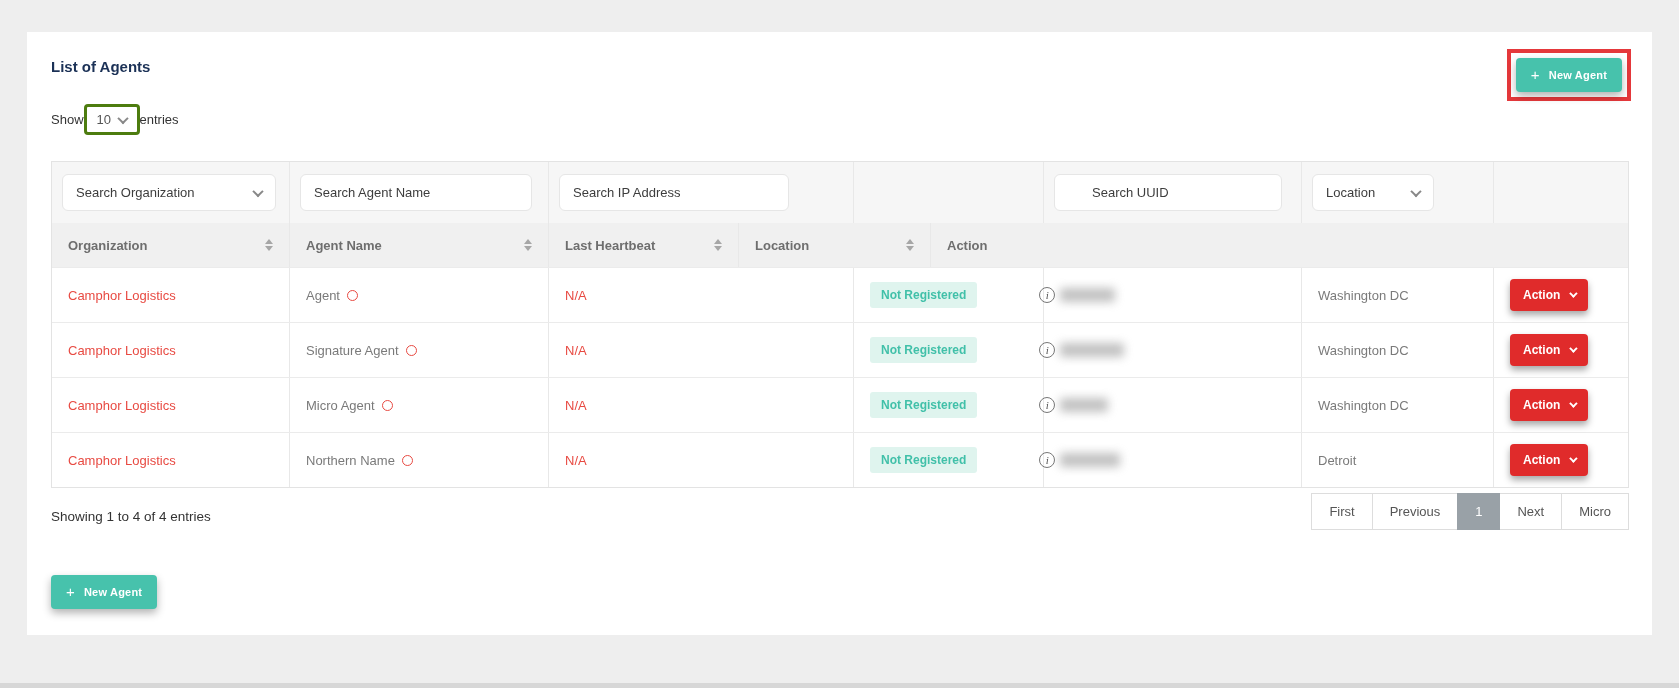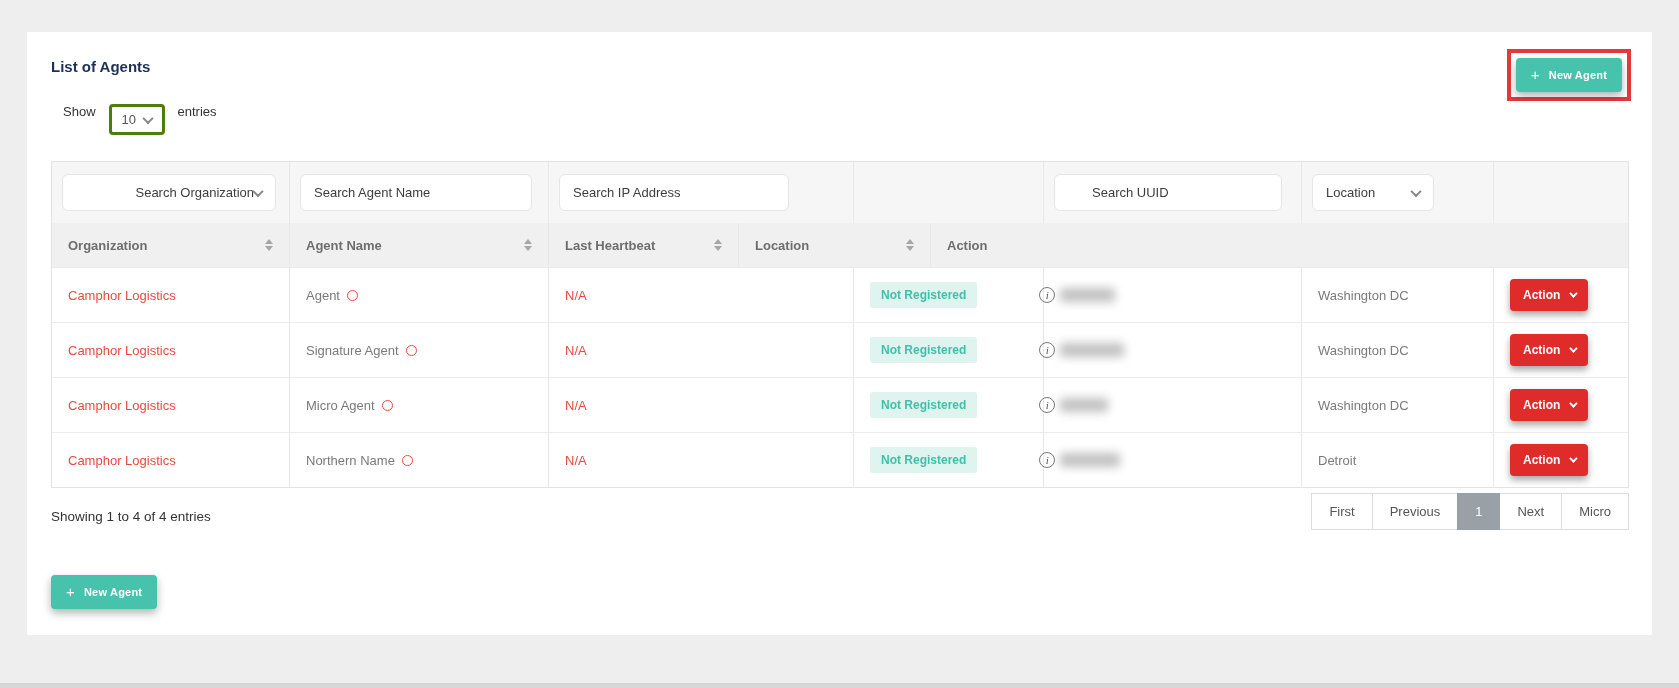--- a/index.html
+++ b/index.html
@@ -31,22 +31,22 @@
     box-shadow: 0 4px 8px rgba(0,0,0,.30);
   }
   .btn-teal .plus { font-size: 15px; font-weight: normal; line-height: 10px; }
   .annotation-box {
     position: absolute; top: 17px; right: 21px;
     border: 4px solid #e5383b; padding: 5px; background: #ffffff;
   }
   .bottom-new-agent { position: absolute; left: 24px; top: 543px; }
   
   .show-entries {
-    position: absolute; left: 36px; top: 72px;
-    display: flex; gap: 13px;
+    position: absolute; left: 24px; top: 72px;
+    display: flex; align-items: center; 
     font-size: 13px; color: #333333;
   }
   .entries-select {
     display: inline-flex; align-items: center; justify-content: space-between;
     width: 56px; height: 31px; padding: 0 10px;
     border: 3px solid #4d7c0f; border-radius: 4px; background: #fff;
     color: #555555; font-size: 13px; cursor: pointer;
   }
   
   .chev {
@@ -107,21 +107,21 @@
   .filter-input, .filter-select {
     height: 37px; background: #ffffff; border: 1px solid #e6e6e6; border-radius: 6px;
     font-family: "Liberation Sans", sans-serif; font-size: 13px; color: #3d3d3d;
     padding: 0 13px; outline: none;
   }
   .filter-input::placeholder { color: #3d3d3d; opacity: 1; }
   .filter-select {
     display: inline-flex; align-items: center; justify-content: space-between;
     cursor: pointer;
   }
-  .w-org-select { width: 214px; justify-content: flex-end; }
+  .w-org-select { width: 214px; }
   .w-agent { width: 232px; }
   .w-ip { width: 230px; }
   .w-uuid { width: 228px; padding-left: 37px; }
   .w-loc-select { width: 122px; }
   .header-row { height: 44px; background: #f0f0f0; }
   .header-row .cell { justify-content: space-between; }
   .th-label { font-size: 13px; font-weight: bold; color: #6e6e6e; }
   .data-row { height: 55px; background: #ffffff; border-top: 1px solid #ebebeb; }
   .data-row .cell { font-size: 13px; color: #7a7a7a; }
   .org-link { color: #e84a42; text-decoration: none; cursor: pointer; }

